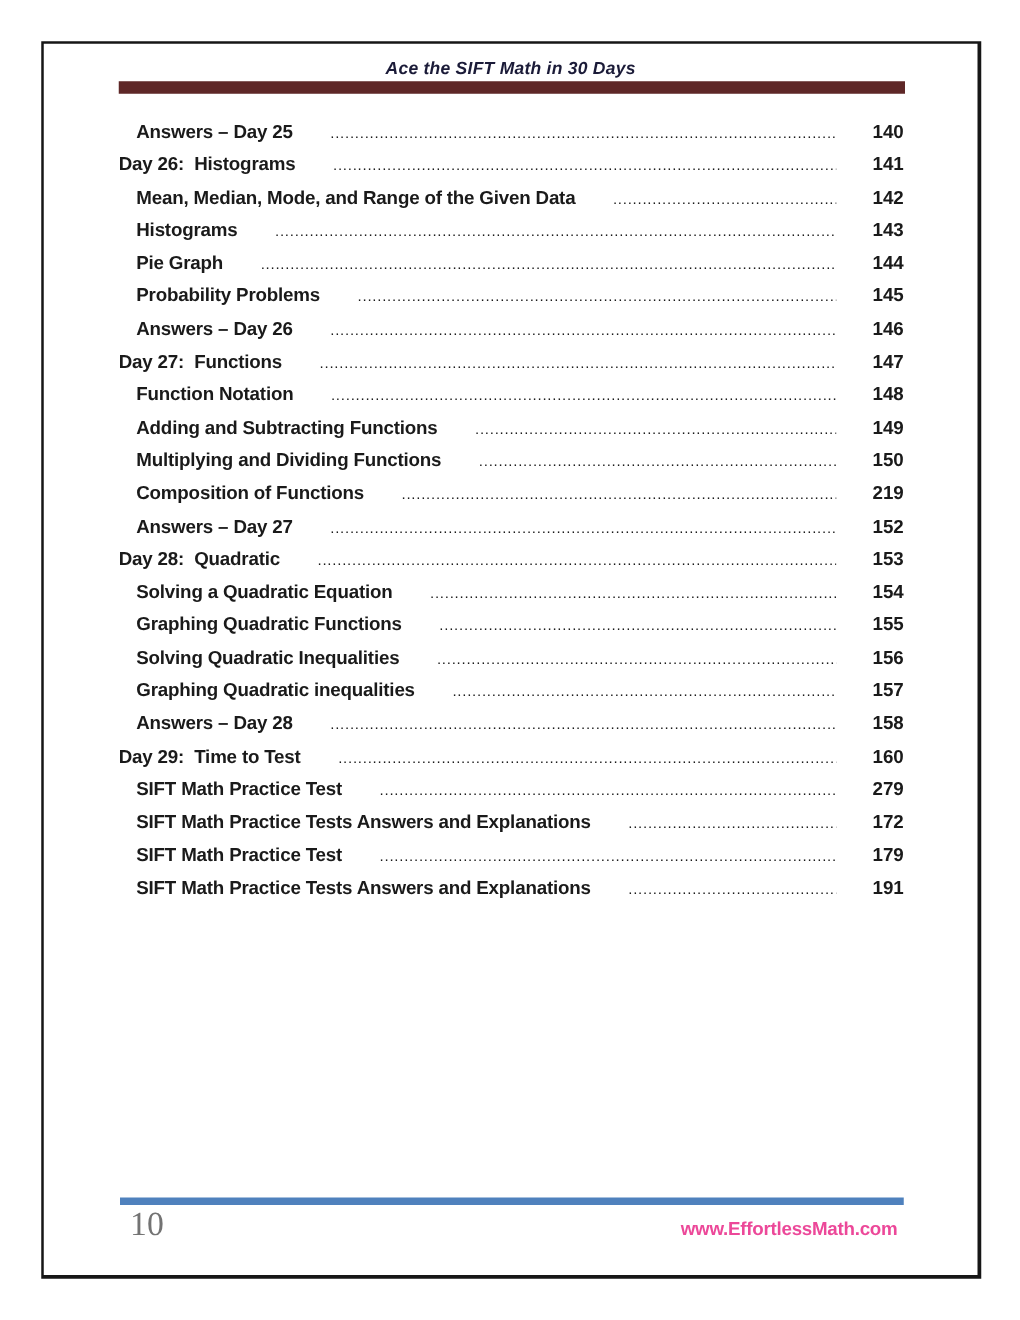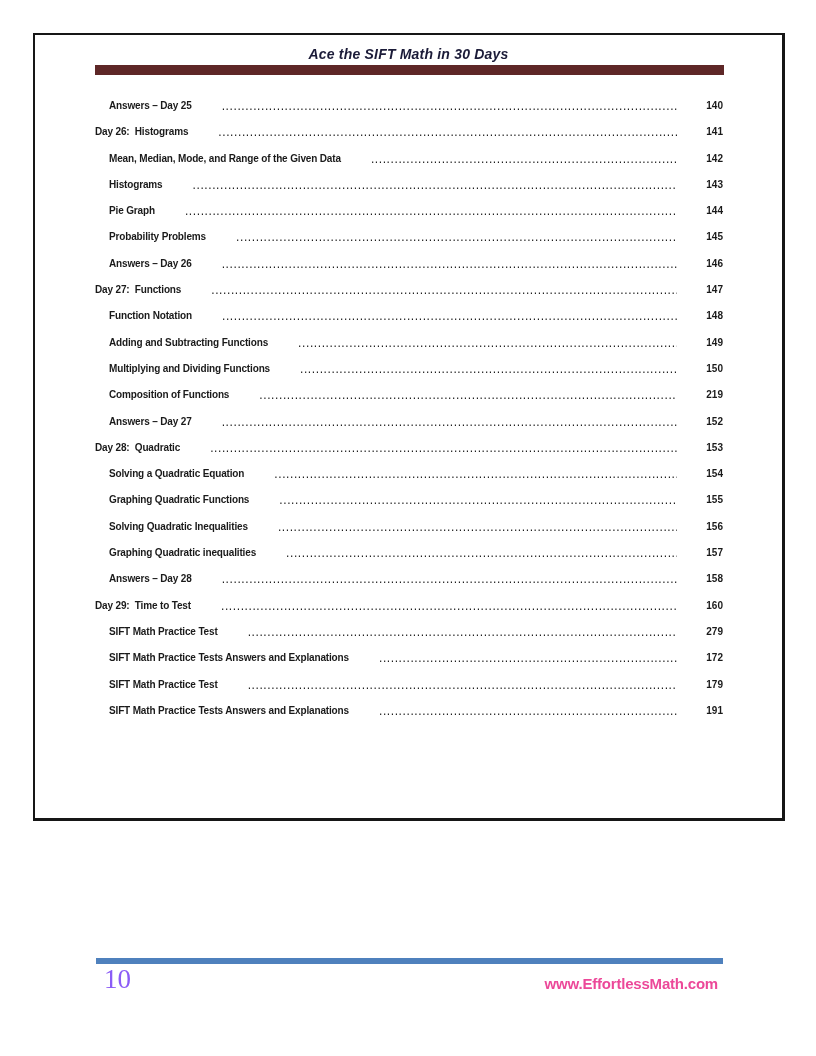--- a/index.html
+++ b/index.html
@@ -10,21 +10,21 @@
     height: 1056px;
     font-family: "Liberation Sans", sans-serif;
     position: relative;
     overflow: hidden;
   }
   .page {
     position: absolute;
     left: 33px;
     top: 33px;
     width: 752px;
-    height: 788px;
+    height: 990px;
     box-sizing: border-box;
     background: #ffffff;
     border: 2px solid #161616;
     border-right-width: 3px;
     border-bottom-width: 3px;
   }
   
   .header-title {
     position: absolute;
     top: 11px;
@@ -49,21 +49,21 @@
   .toc {
     position: absolute;
     top: 58px;
     left: 60px;
     width: 628px;
   }
   .toc-row {
     display: flex;
     align-items: flex-end;
     line-height: 26.3px;
-    font-size: 10px;
+    font-size: 15px;
     font-weight: bold;
     color: #1a1a1a;
     gap: 27px;
   }
   .toc-row.level-2 { padding-left: 14px; }
   .toc-label {
     white-space: pre;
     letter-spacing: -0.15px;
   }
   .toc-dots {
@@ -92,21 +92,21 @@
     height: 6px;
     background: var(--footer-rule, #4f81bd);
   }
   .footer-page-number {
     position: absolute;
     top: 929px;
     left: 69px;
     font-family: "Liberation Serif", serif;
     font-weight: normal;
     font-size: 27px;
-    color: #8b5cf6;
+    color: #737373;
   }
   .footer-website {
     position: absolute;
     top: 940px;
     right: 64px;
     font-size: 15px;
     font-weight: bold;
     letter-spacing: -0.2px;
     color: #ec4899;
   }

